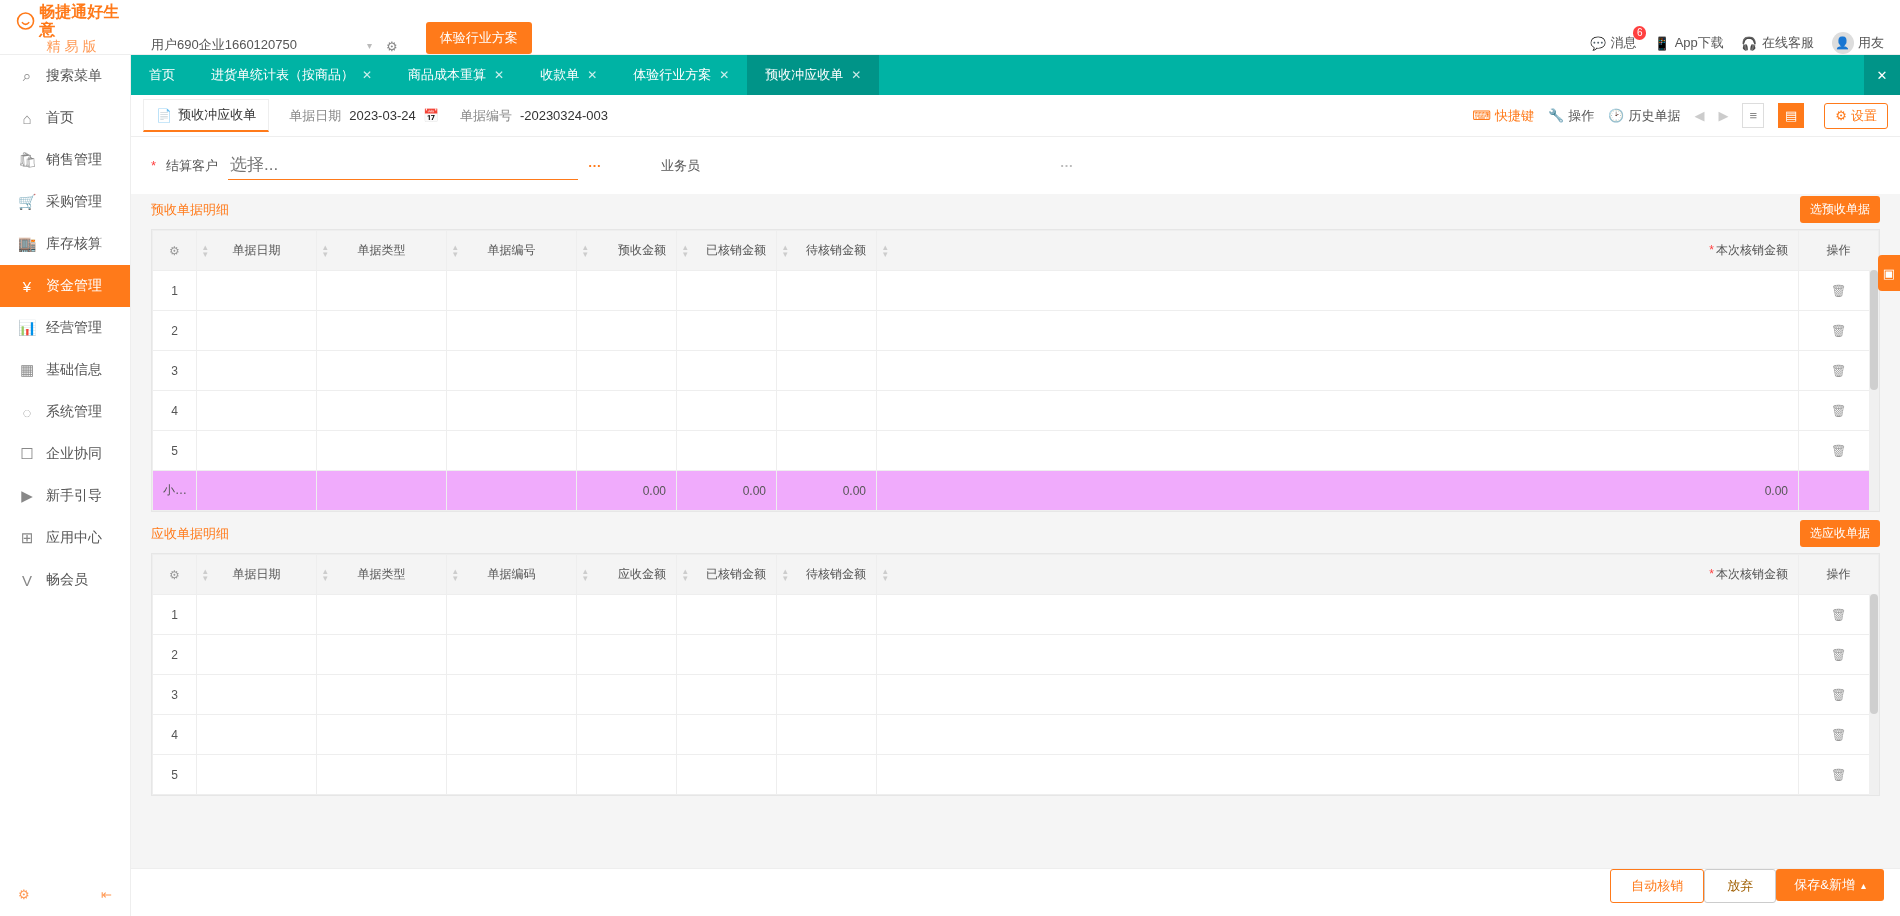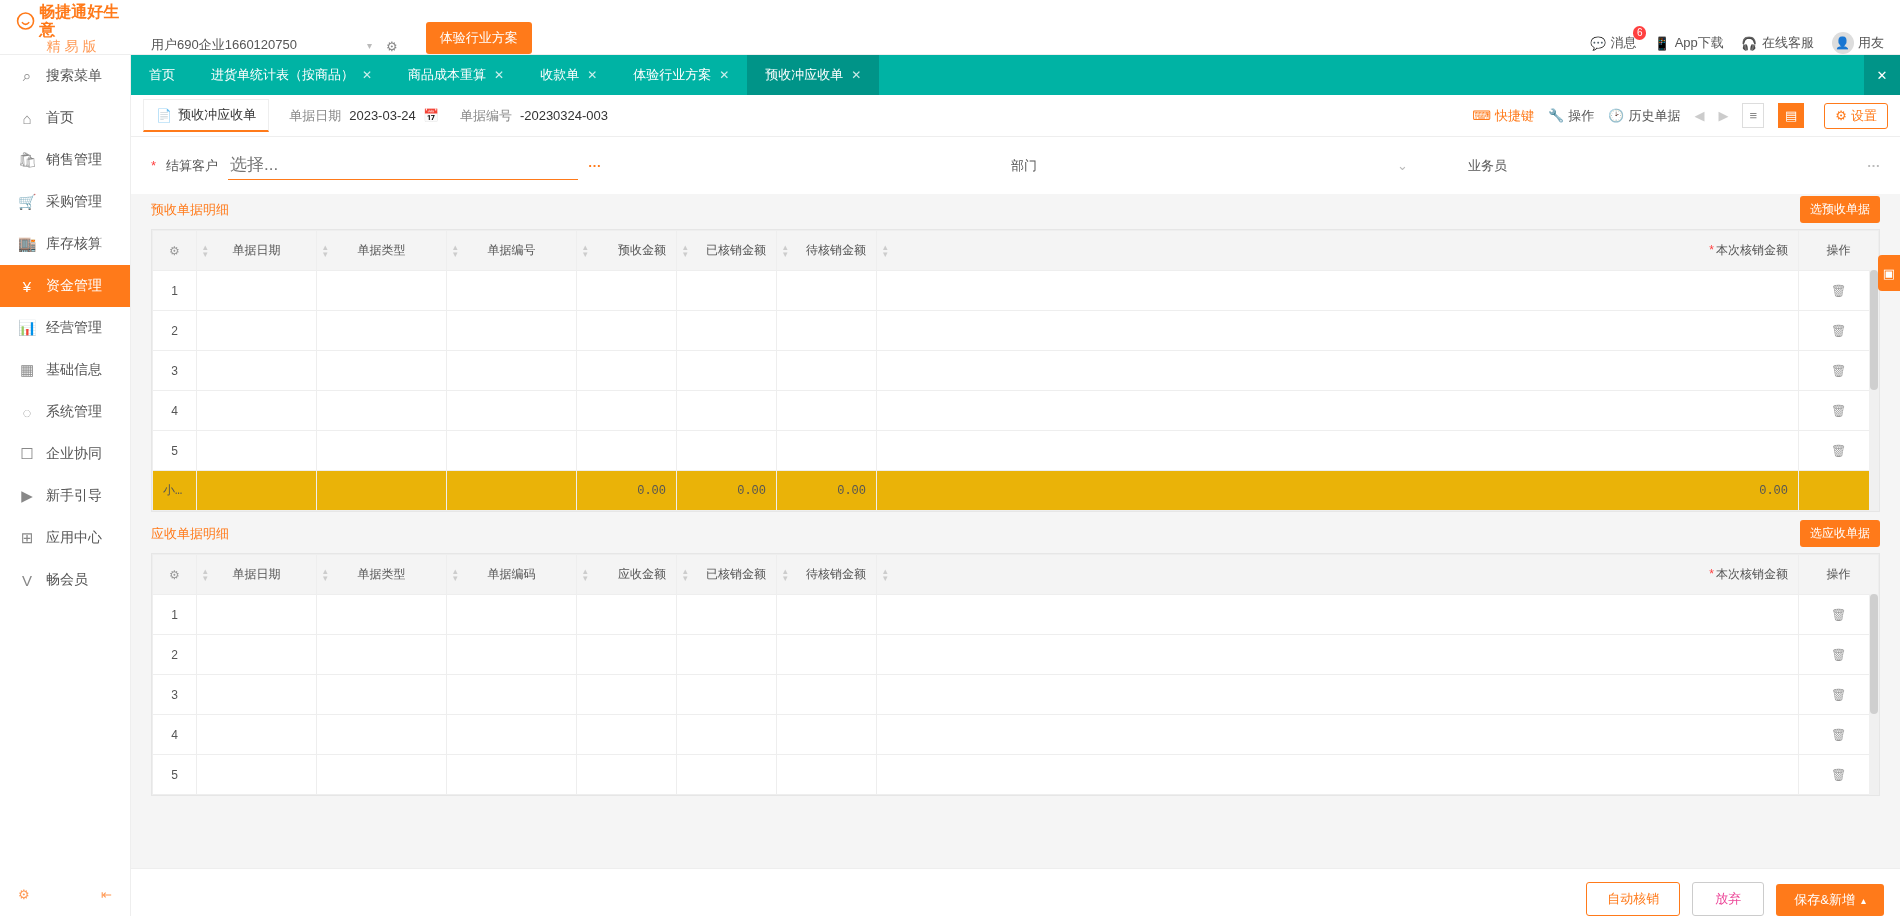--- a/index.html
+++ b/index.html
@@ -77,31 +77,31 @@
   
   .tbl-wrap{margin:6px 20px 6px 20px;border:1px solid #e6e6e6;background:#fff;position:relative;}
   table{width:100%;border-collapse:collapse;table-layout:fixed;}
   th,td{border:1px solid #eee;height:40px;padding:0 10px;font-size:12px;color:#555;white-space:nowrap;overflow:hidden;text-overflow:ellipsis;}
   thead th{background:#f4f4f4;font-weight:normal;position:relative;}
   thead th .sort{position:absolute;left:6px;top:50%;transform:translateY(-50%);color:#ccc;font-size:9px;line-height:7px;}
   th.idx,td.idx{width:44px;text-align:center;}
   td.num,th.num{text-align:right;}
   th .req{color:#ff4040;margin-right:2px;}
   td.op{text-align:center;color:#999;cursor:pointer;}
-  tr.subtotal td{background:#eab308;font-family:Liberation Mono, monospace;}
+  tr.subtotal td{background:#f0abfc;}
   .gear-cell{width:44px;text-align:center;color:#999;}
   .op-col{width:80px;text-align:center;}
 
   .table-scroll{position:absolute;right:0;top:40px;bottom:0;width:10px;background:#f0f0f0;}
   .table-scroll .thumb{position:absolute;left:1px;right:1px;top:0;height:120px;background:#cfcfcf;border-radius:4px;}
 
   
-  .bottombar{position:absolute;left:0;right:0;bottom:0;height:48px;background:#fff;border-top:1px solid #eee;display:flex;align-items:flex-end;justify-content:flex-end;padding:0 16px;gap:12px;}
+  .bottombar{position:absolute;left:0;right:0;bottom:0;height:48px;background:#fff;border-top:1px solid #eee;display:flex;align-items:flex-start;justify-content:flex-end;padding:0 16px;}
   .btn-outline{border:1px solid #ff7a1a;color:#ff7a1a;background:#fff;border-radius:3px;padding:7px 20px;cursor:pointer;font-size:13px;}
-  .btn-plain{border:1px solid #ccc;color:#ec4899;background:#fff;border-radius:3px;padding:7px 22px;cursor:pointer;font-size:13px;}
+  .btn-plain{border:1px solid #ccc;color:#a16207;background:#fff;border-radius:3px;padding:7px 22px;cursor:pointer;font-size:13px;}
   .btn-save{background:#ff7a1a;color:#fff;border:none;border-radius:3px;padding:7px 18px;cursor:pointer;font-size:13px;display:flex;align-items:center;gap:6px;}
   .btn-save .car{font-size:10px;}
 
   
   .right-float{position:absolute;right:0;top:200px;width:22px;height:36px;background:#ff7a1a;border-radius:4px 0 0 4px;display:flex;align-items:center;justify-content:center;color:#fff;cursor:pointer;}
 </style>
 </head>
 <body>
 
 <div class="app">
@@ -277,25 +277,20 @@
           </div>
         </div>
 
         <div class="filters">
           <div class="fitem">
             <span class="req">*</span>
             <span class="lbl">结算客户</span>
             <input class="finput" placeholder="选择..." style="">
             <span class="dots">⋯</span>
           </div>
-          <div class="fitem" style="margin-left:auto;">
-            <span class="lbl">部门</span>
-            <input class="finput plain" style="">
-            <span class="caret-dn">⌄</span>
-          </div>
           <div class="fitem">
             <span class="lbl">业务员</span>
             <input class="finput plain" style="">
             <span class="dots grey">⋯</span>
           </div>
         </div>
 
         <div class="sect-head">
           <span class="sect-title">预收单据明细</span>
           <span class="right-btn"><button class="btn-solid">选预收单据</button></span>

